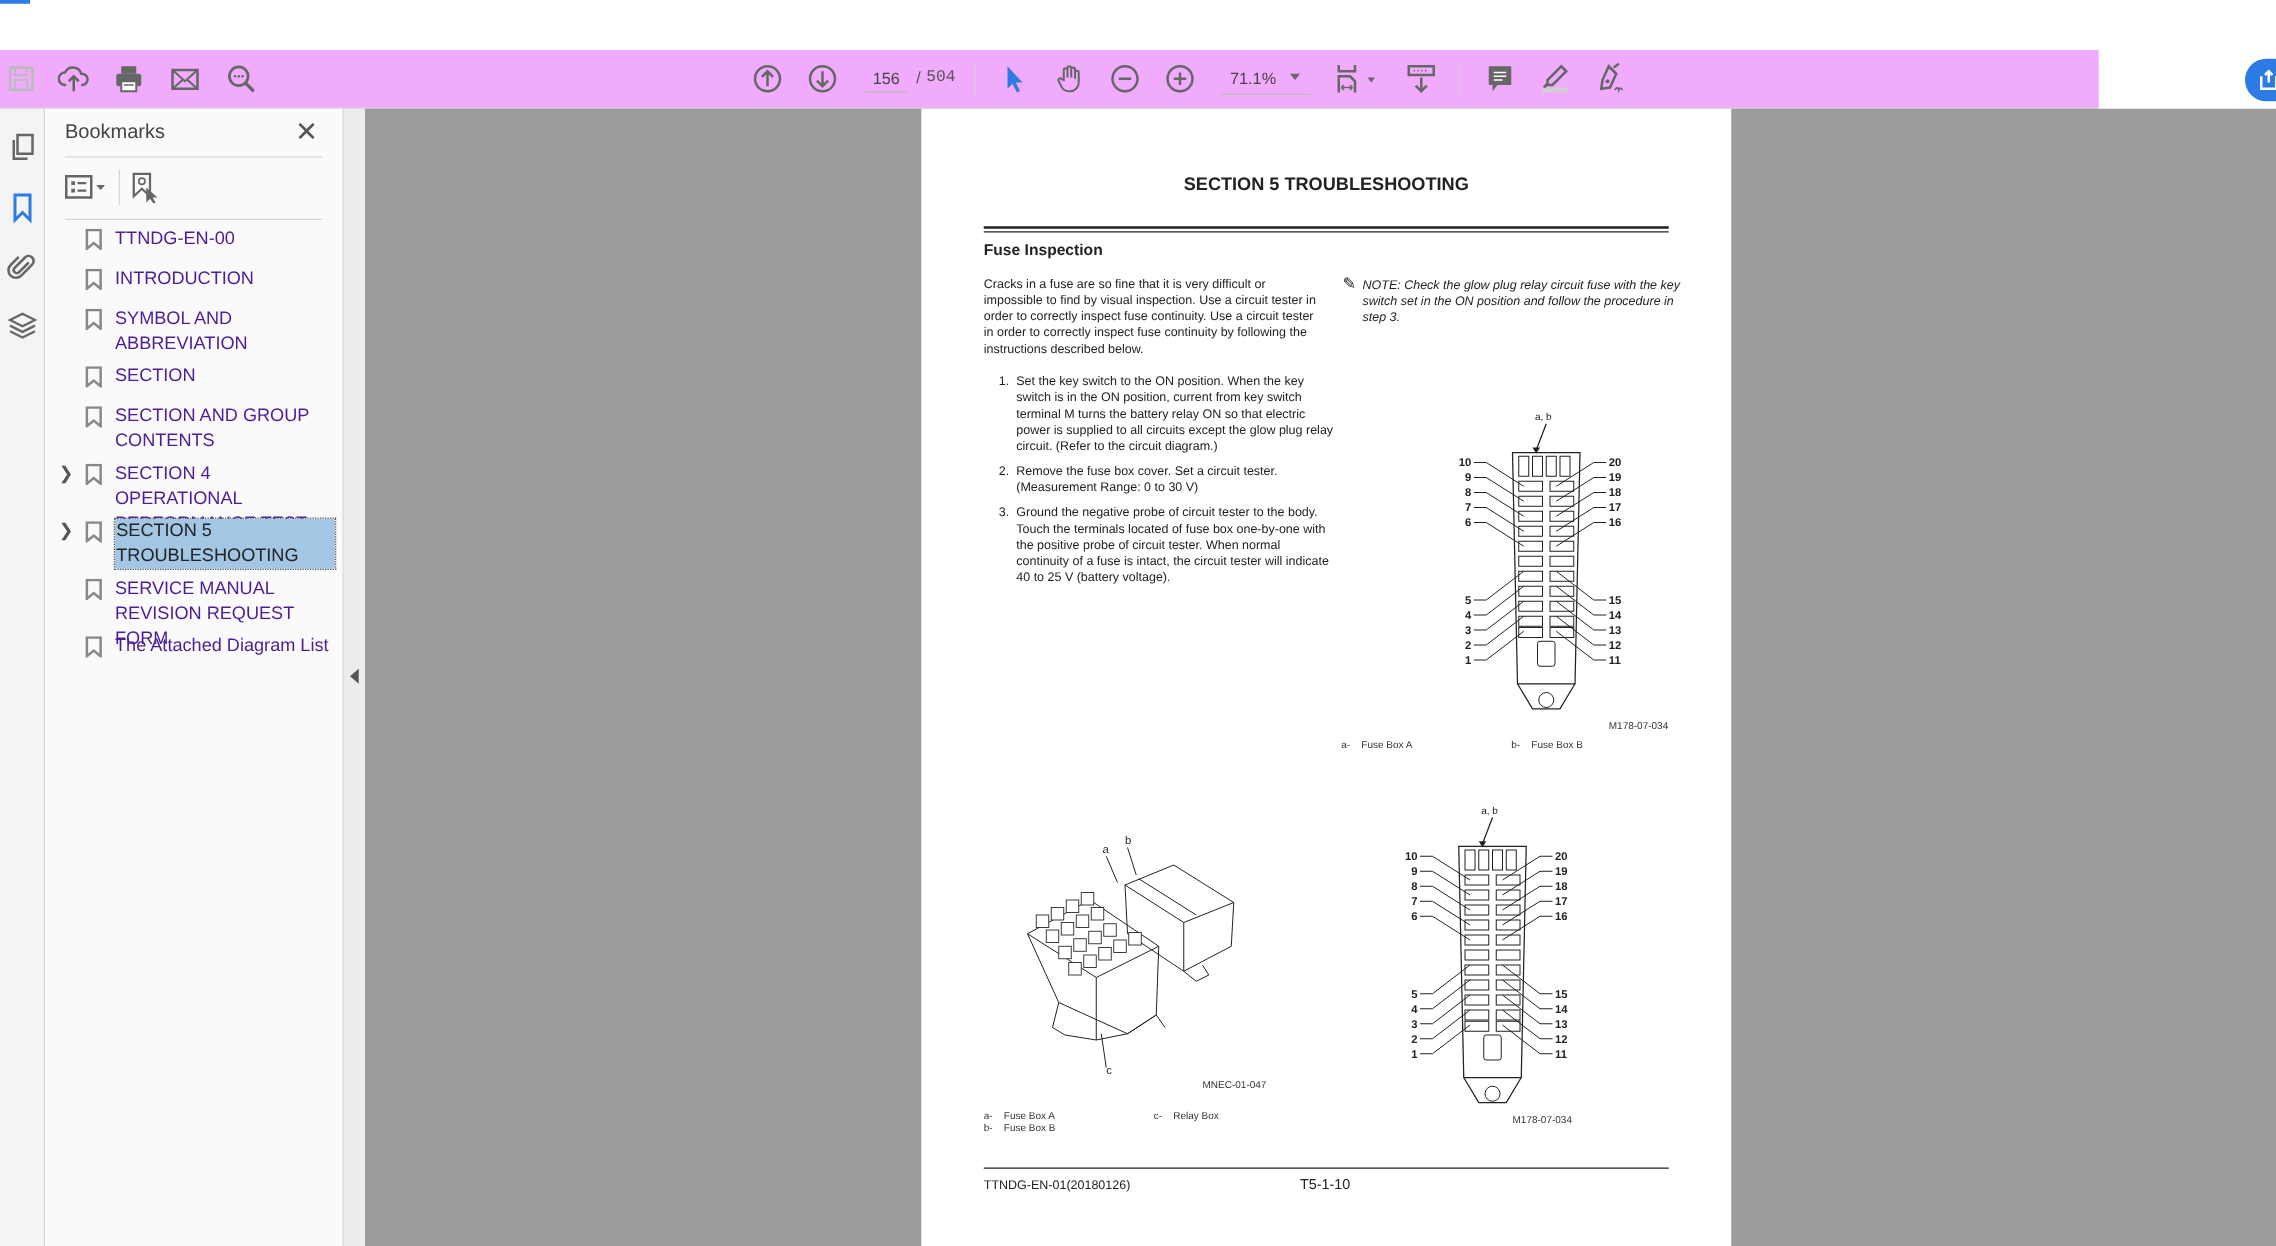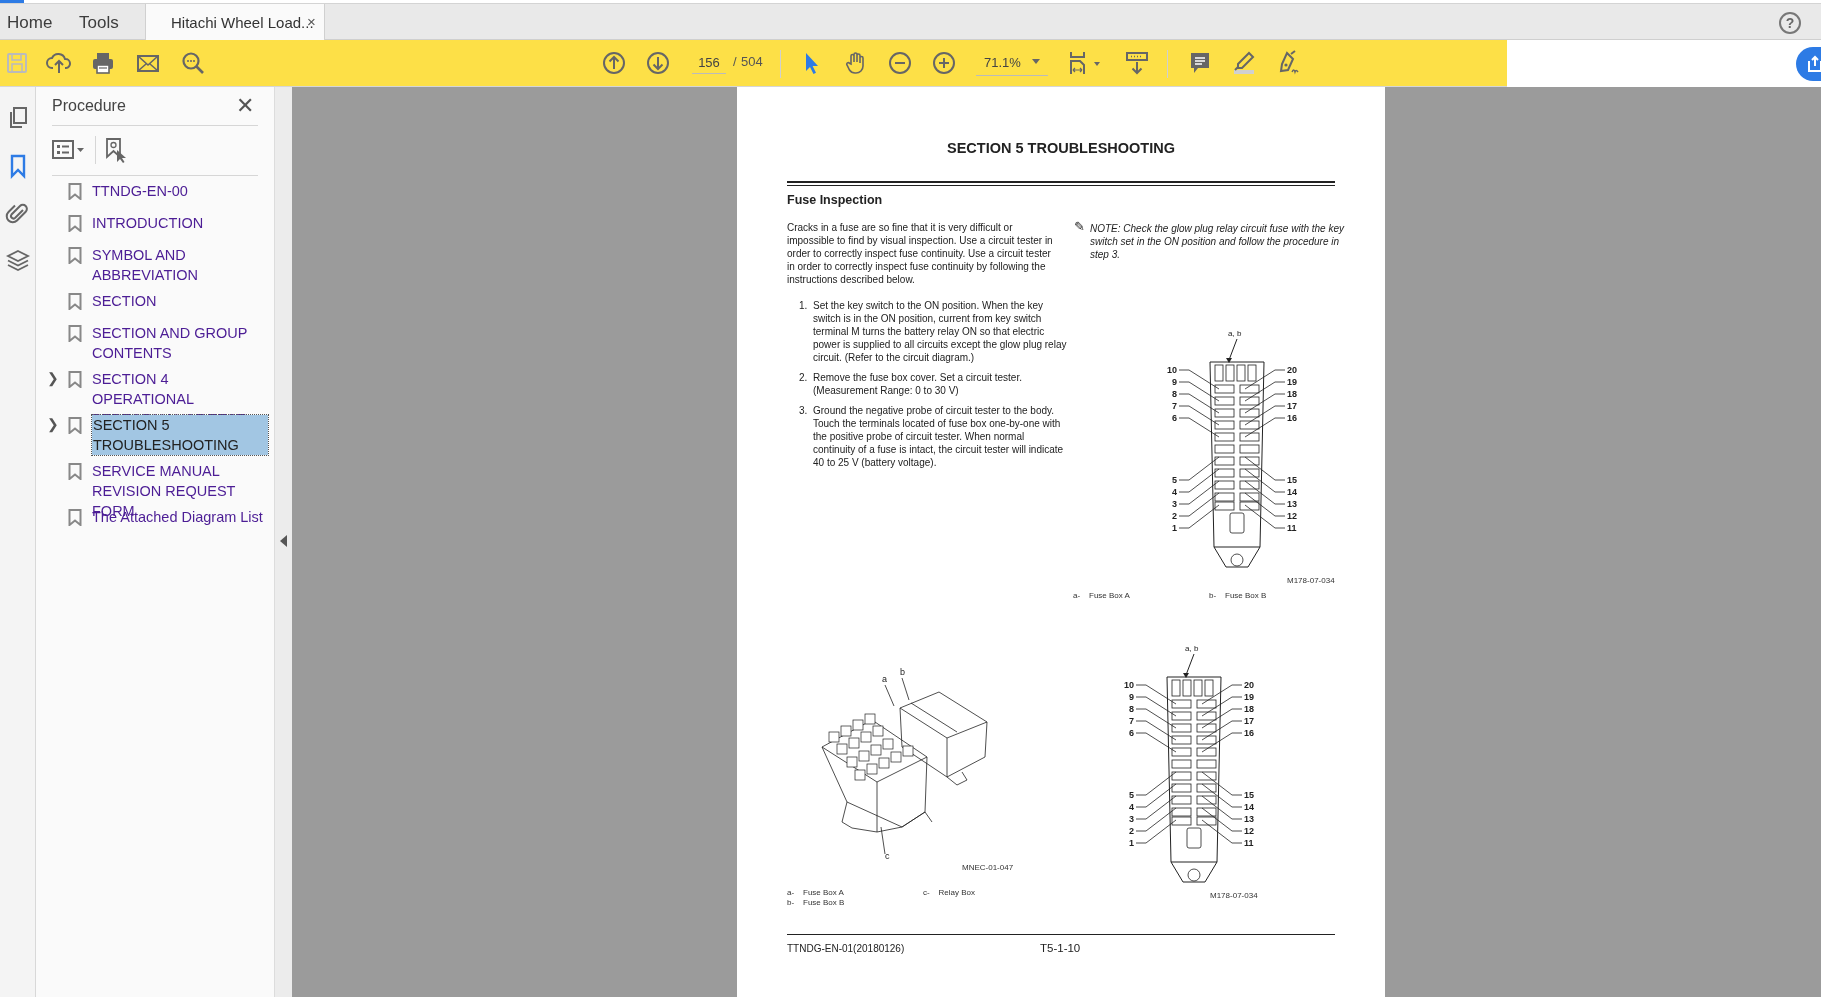--- a/index.html
+++ b/index.html
@@ -15,29 +15,29 @@
     border-top: 1px solid #d4d4d4; border-bottom: 1px solid #cfcfcf; }
   .tab-link { position: absolute; top: 9px; font-size: 17px; color: #3c3c3c; }
   .doc-tab { position: absolute; left: 145px; top: 0; width: 180px; height: 37px; background: #fafafa;
     border-left: 1px solid #d0d0d0; border-right: 1px solid #d0d0d0; }
   .doc-tab .label { position: absolute; left: 25px; top: 10px; font-size: 15px; color: #333; white-space: nowrap; }
   .doc-tab .close { position: absolute; left: 161px; top: 9px; font-size: 15px; color: #555; }
   .help-icon { position: absolute; left: 1779px; top: 8px; width: 22px; height: 22px; border: 2px solid #777;
     border-radius: 50%; font-size: 14px; font-weight: bold; color: #666; text-align: center; line-height: 18px; }
 
   
-  .toolbar { position: absolute; left: 0; top: 40px; width: 1507px; height: 47px; background: #fde047;
+  .toolbar { position: absolute; left: 0; top: 40px; width: 1679px; height: 47px; background: #f0abfc;
     border-bottom: 1px solid #d6d6d6; }
   .tb-icon { position: absolute; top: 10px; width: 26px; height: 26px; display: flex; align-items: center; justify-content: center; }
   .tb-icon svg { width: 26px; height: 26px; }
   .page-input { position: absolute; left: 692px; top: 12px; width: 34px; height: 22px; border: none;
     border-bottom: 1px solid #bbb; background: transparent; font-size: 13px; text-align: center; color: #444;
     font-family: "Liberation Sans", sans-serif; }
   .page-sep { position: absolute; left: 733px; top: 14px; font-size: 13px; color: #555; }
-  .page-total { position: absolute; left: 741px; top: 14px; font-size: 13px; color: #555; }
+  .page-total { position: absolute; left: 741px; top: 14px; font-size: 13px; color: #555; font-family: Liberation Mono, monospace; }
   .tb-divider { position: absolute; top: 10px; width: 1px; height: 28px; background: #d0d0d0; }
   .zoom-box { position: absolute; left: 976px; top: 12px; width: 72px; height: 24px; border-bottom: 1px solid #bbb; }
   .zoom-box .val { position: absolute; left: 8px; top: 3px; font-size: 13px; color: #444; }
   .zoom-box .caret { position: absolute; left: 56px; top: 7px; width: 0; height: 0;
     border-left: 4px solid transparent; border-right: 4px solid transparent; border-top: 5px solid #666; }
   .share-btn { position: absolute; left: 1796px; top: 7px; width: 40px; height: 34px; border-radius: 17px; background: #2d7be5; }
   .share-btn svg { position: absolute; left: 10px; top: 8px; }
 
   
   .rail { position: absolute; left: 0; top: 87px; width: 36px; height: 910px; background: #f4f4f4;
@@ -86,29 +86,20 @@
   .pg-foot-left { position: absolute; left: 50px; top: 856px; font-size: 10px; }
   .pg-foot-mid { position: absolute; left: 303px; top: 855px; font-size: 11.5px; }
   .fig { position: absolute; }
 </style>
 </head>
 <body>
 
 <div class="app">
   <div class="top-sliver"></div>
 
-  <div class="tabbar">
-    <span class="tab-link" style="left:7px;">Home</span>
-    <span class="tab-link" style="left:79px;">Tools</span>
-    <div class="doc-tab">
-      <span class="label">Hitachi Wheel Load...</span>
-      <span class="close">×</span>
-    </div>
-    <div class="help-icon">?</div>
-  </div>
 
   <div class="toolbar">
     <div class="tb-icon" style="left:4px;">
       <svg viewBox="0 0 26 26">
           <rect x="4" y="4" width="18" height="18" rx="1" fill="none" stroke="#bbb" stroke-width="2"></rect>
           <rect x="8" y="4" width="9" height="6" fill="none" stroke="#bbb" stroke-width="1.6"></rect>
           <rect x="8" y="14" width="10" height="8" fill="none" stroke="#bbb" stroke-width="1.6"></rect>
         </svg>
     </div>
     <div class="tb-icon" style="left:46px;">
@@ -241,21 +232,21 @@
     <svg class="rail-icon" style="top:114px;" viewBox="0 0 26 26">
         <path d="M18 9 L10 17 a2.5 2.5 0 0 1-3.5-3.5 L15 5 a4 4 0 0 1 5.7 5.7 L12 19.5 a6 6 0 0 1-8.5-8.5 L10 4.5" fill="none" stroke="#666" stroke-width="2"></path>
       </svg>
     <svg class="rail-icon" style="top:161px;" viewBox="0 0 26 26">
         <path d="M13 3 L23 8 L13 13 L3 8 Z" fill="none" stroke="#666" stroke-width="1.8"></path>
         <path d="M3 12.5 L13 17.5 L23 12.5 M3 17 L13 22 L23 17" fill="none" stroke="#666" stroke-width="1.8"></path>
       </svg>
   </div>
 
   <div class="bm-panel">
-    <span class="bm-title">Procedure</span>
+    <span class="bm-title">Bookmarks</span>
     <span class="bm-close">✕</span>
     <div class="bm-hr" style="top:38px;"></div>
     <svg class="bm-opt" viewBox="0 0 34 22">
         <rect x="1" y="2" width="20" height="17" fill="none" stroke="#666" stroke-width="2"></rect>
         <rect x="5" y="6" width="3" height="3" fill="#666"></rect>
         <rect x="5" y="12" width="3" height="3" fill="#666"></rect>
         <path d="M10 7.5 H17 M10 13.5 H17" stroke="#666" stroke-width="1.8"></path>
         <path d="M25 9 L28.5 13 L32 9 Z" fill="#666"></path>
       </svg>
     <div class="bm-vsep"></div>

